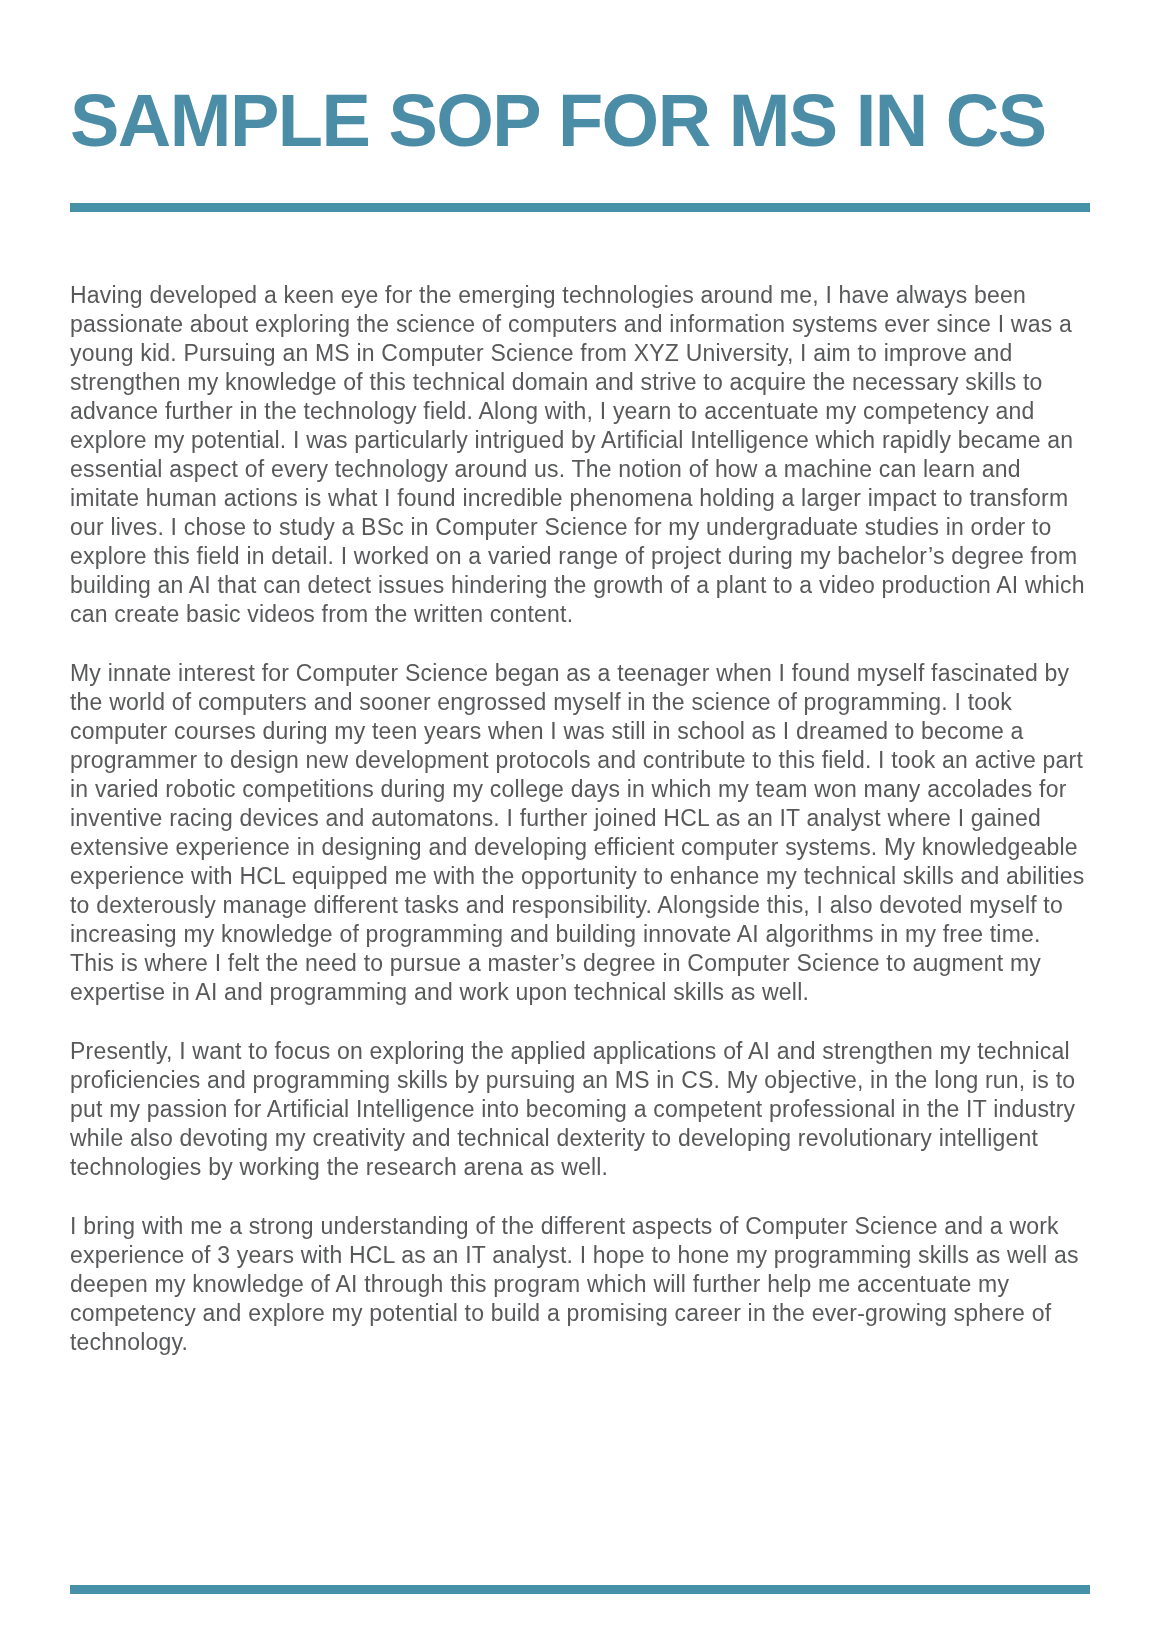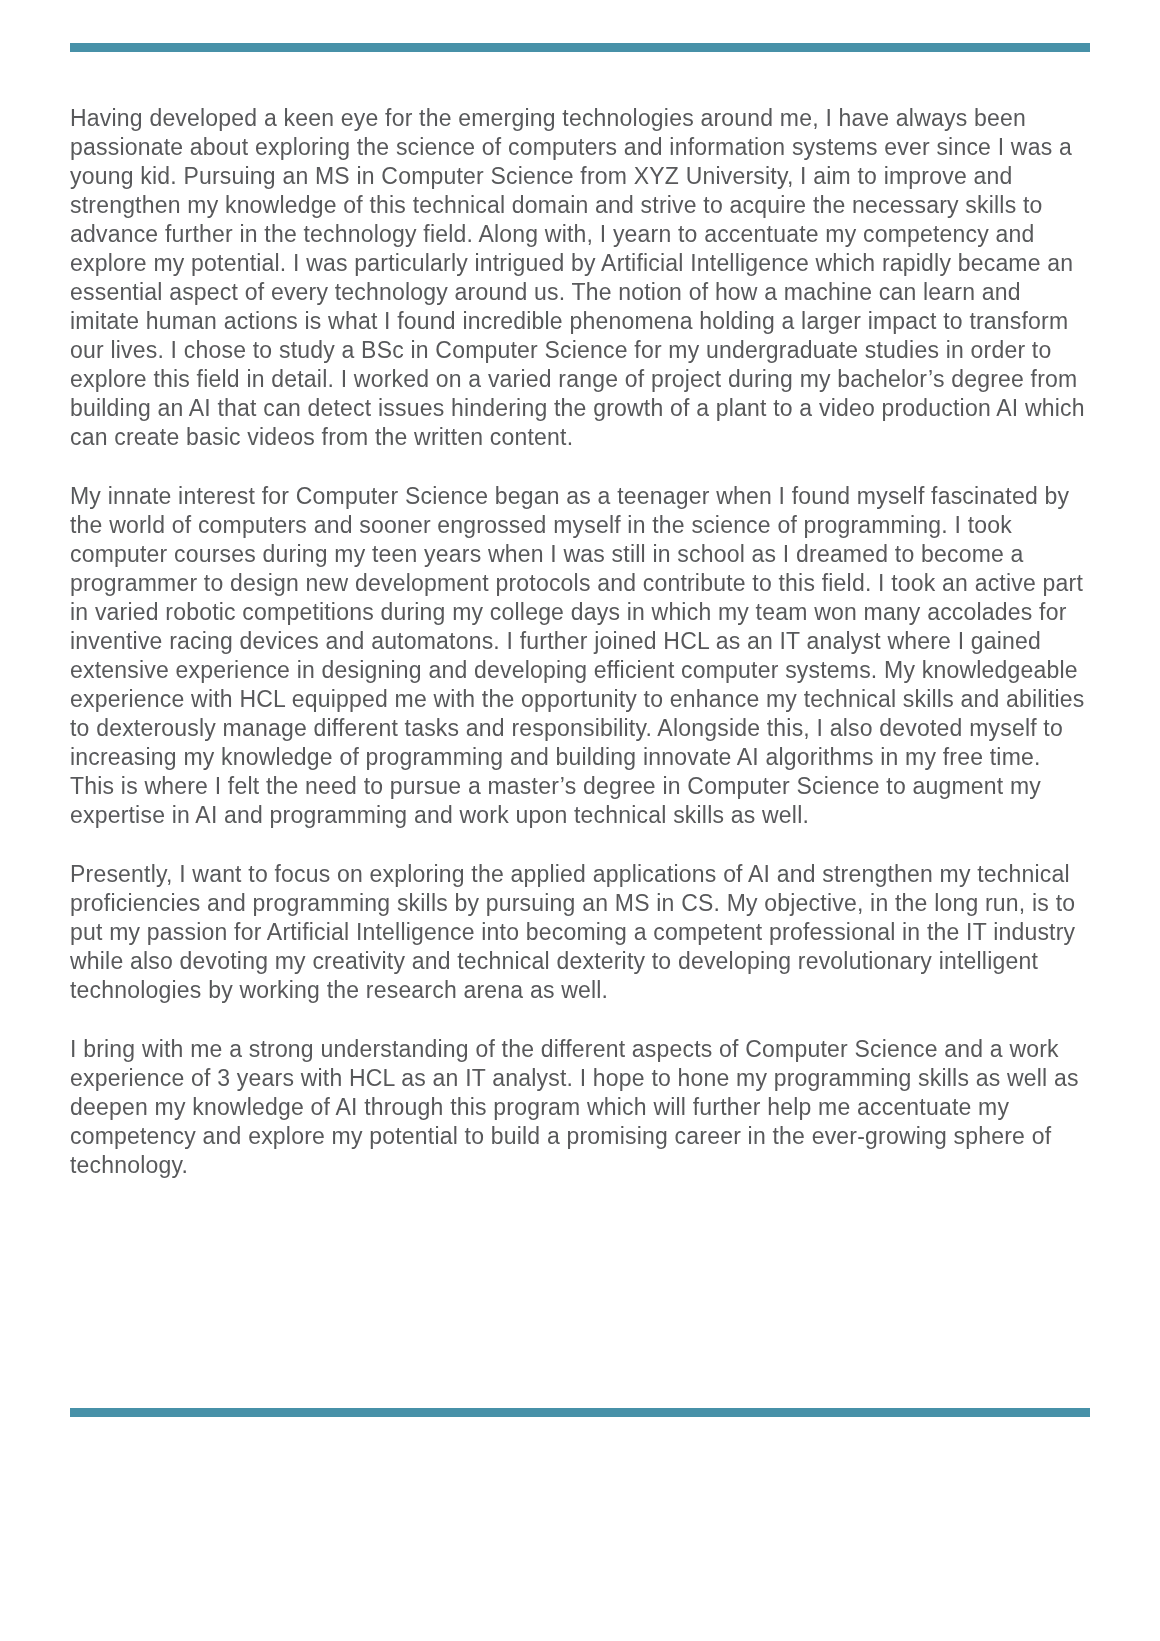--- a/index.html
+++ b/index.html
@@ -28,37 +28,38 @@
     border: 0;
     height: 9px;
     background: #4791a8;
     width: 100%;
     margin: 0;
   }
   .rule-top {
     margin-top: 43px;
   }
   .content {
-    margin-top: 52px;
+    margin-top: 69px;
     min-height: 1304px;
     box-sizing: border-box;
   }
   .content p {
     margin: 0 0 30px 0;
     font-size: 23px;
     line-height: 29px;
     letter-spacing: 0.2px;
     color: #58595b;
   }
 </style>
 </head>
 <body>
 
 <main class="page">
 
+  <h1 class="page-title">SAMPLE SOP FOR MS IN CS</h1>
 
   <hr class="rule rule-top">
 
   <section class="content">
     <p>Having developed a keen eye for the emerging technologies around me, I have always been passionate about exploring the science of computers and information systems ever since I was a young kid. Pursuing an MS in Computer Science from XYZ University, I aim to improve and strengthen my knowledge of this technical domain and strive to acquire the necessary skills to advance further in the technology field. Along with, I yearn to accentuate my competency and explore my potential. I was particularly intrigued by Artificial Intelligence which rapidly became an essential aspect of every technology around us. The notion of how a machine can learn and imitate human actions is what I found incredible phenomena holding a larger impact to transform our lives. I chose to study a BSc in Computer Science for my undergraduate studies in order to explore this field in detail. I worked on a varied range of project during my bachelor’s degree from building an AI that can detect issues hindering the growth of a plant to a video production AI which can create basic videos from the written content.</p>
     <p>My innate interest for Computer Science began as a teenager when I found myself fascinated by the world of computers and sooner engrossed myself in the science of programming. I took computer courses during my teen years when I was still in school as I dreamed to become a programmer to design new development protocols and contribute to this field. I took an active part in varied robotic competitions during my college days in which my team won many accolades for inventive racing devices and automatons. I further joined HCL as an IT analyst where I gained extensive experience in designing and developing efficient computer systems. My knowledgeable experience with HCL equipped me with the opportunity to enhance my technical skills and abilities to dexterously manage different tasks and responsibility. Alongside this, I also devoted myself to increasing my knowledge of programming and building innovate AI algorithms in my free time. This is where I felt the need to pursue a master’s degree in Computer Science to augment my expertise in AI and programming and work upon technical skills as well.</p>
     <p>Presently, I want to focus on exploring the applied applications of AI and strengthen my technical proficiencies and programming skills by pursuing an MS in CS. My objective, in the long run, is to put my passion for Artificial Intelligence into becoming a competent professional in the IT industry while also devoting my creativity and technical dexterity to developing revolutionary intelligent technologies by working the research arena as well.</p>
     <p>I bring with me a strong understanding of the different aspects of Computer Science and a work experience of 3 years with HCL as an IT analyst. I hope to hone my programming skills as well as deepen my knowledge of AI through this program which will further help me accentuate my competency and explore my potential to build a promising career in the ever-growing sphere of technology.</p>
   </section>
 

